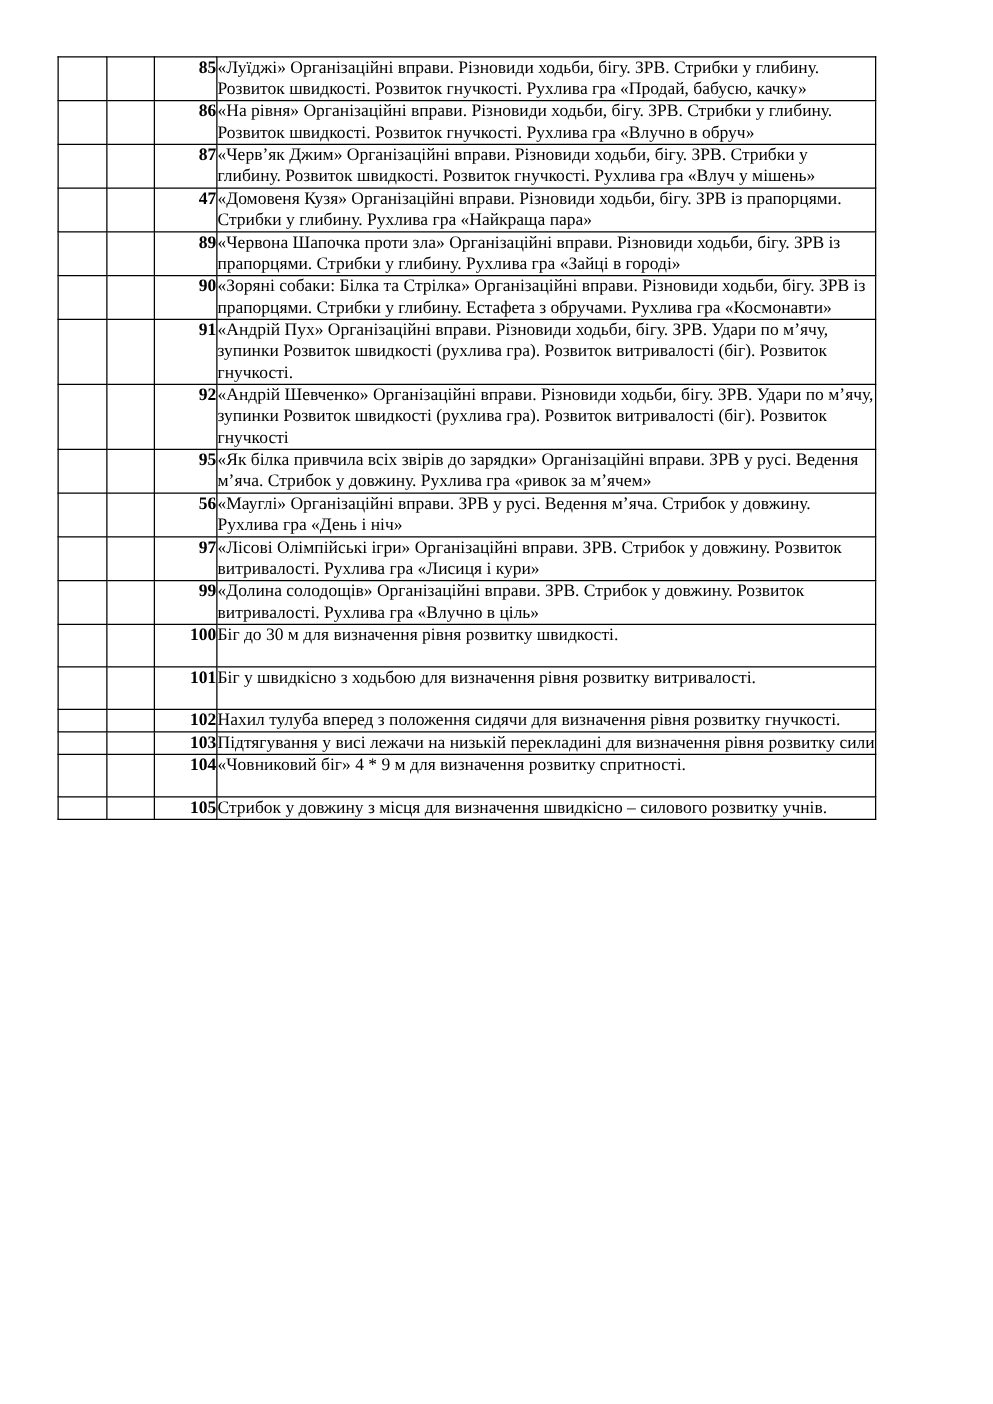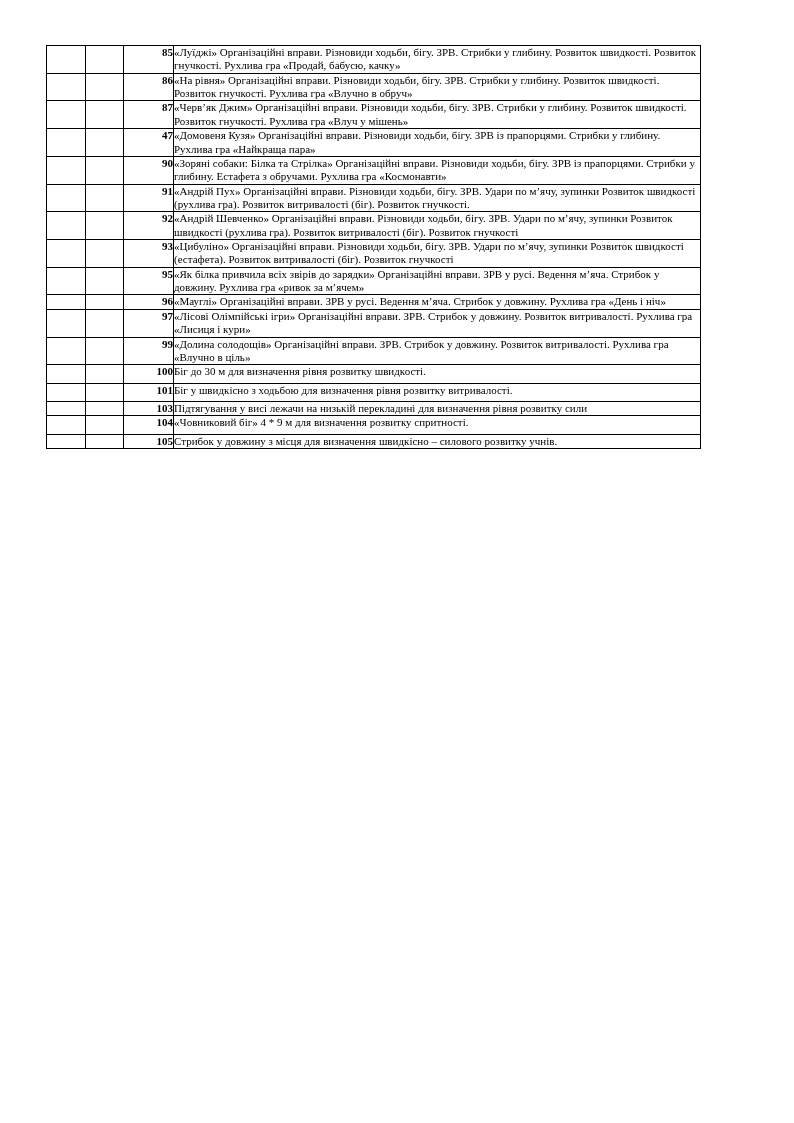--- a/index.html
+++ b/index.html
@@ -19,21 +19,21 @@
     position: relative;
     width: 794px;
     height: 1123px;
     box-sizing: border-box;
     padding: 45px 94px 0 46px;
   }
   table.plan-table {
     width: 654px;
     border-collapse: collapse;
     table-layout: fixed;
-    font-size: 11px;
+    font-size: 14px;
     line-height: 1.215;
   }
   table.plan-table td {
     border: 1px solid #000000;
     vertical-align: top;
     padding: 0;
   }
   col.c-a { width: 39px; }
   col.c-b { width: 38px; }
   col.c-c { width: 50px; }
@@ -51,21 +51,21 @@
   td.col-desc {
     text-align: left;
     padding: 1px 4px 1px 5px;
     hyphens: none;
   }
   td.col-desc .txt {
     display: block;
   }
   
   tr.tall td {
-    padding-bottom: 4px;
+    padding-bottom: 16px;
   }
 </style>
 </head>
 <body>
 
 <div class="page">
   <table class="plan-table">
     <colgroup>
       <col class="c-a">
       <col class="c-b">
@@ -101,20 +101,28 @@
           <td class="col-a"></td>
           <td class="col-b"></td>
           <td class="col-num">47</td>
           <td class="col-desc">
             <span class="txt">«Домовеня Кузя» Організаційні вправи. Різновиди ходьби, бігу. ЗРВ  із прапорцями. Стрибки у глибину. Рухлива гра «Найкраща пара»</span>
           </td>
         </tr>
         <tr>
           <td class="col-a"></td>
           <td class="col-b"></td>
+          <td class="col-num">89</td>
+          <td class="col-desc">
+            <span class="txt">«Червона Шапочка проти зла» Організаційні вправи. Різновиди ходьби, бігу. ЗРВ  із  прапорцями. Стрибки у глибину. Рухлива гра «Зайці в городі»</span>
+          </td>
+        </tr>
+        <tr>
+          <td class="col-a"></td>
+          <td class="col-b"></td>
           <td class="col-num">90</td>
           <td class="col-desc">
             <span class="txt">«Зоряні собаки: Білка та Стрілка» Організаційні вправи. Різновиди ходьби, бігу. ЗРВ  із  прапорцями. Стрибки у глибину.  Естафета з обручами. Рухлива гра «Космонавти»</span>
           </td>
         </tr>
         <tr>
           <td class="col-a"></td>
           <td class="col-b"></td>
           <td class="col-num">91</td>
           <td class="col-desc">
@@ -125,37 +133,29 @@
           <td class="col-a"></td>
           <td class="col-b"></td>
           <td class="col-num">92</td>
           <td class="col-desc">
             <span class="txt">«Андрій Шевченко» Організаційні вправи. Різновиди ходьби, бігу. ЗРВ. Удари по м’ячу, зупинки Розвиток швидкості (рухлива гра). Розвиток витривалості (біг). Розвиток гнучкості</span>
           </td>
         </tr>
         <tr>
           <td class="col-a"></td>
           <td class="col-b"></td>
-          <td class="col-num">93</td>
-          <td class="col-desc">
-            <span class="txt">«Цибуліно» Організаційні вправи. Різновиди ходьби, бігу. ЗРВ. Удари по м’ячу, зупинки Розвиток швидкості (естафета). Розвиток витривалості (біг). Розвиток гнучкості</span>
-          </td>
-        </tr>
-        <tr>
-          <td class="col-a"></td>
-          <td class="col-b"></td>
           <td class="col-num">95</td>
           <td class="col-desc">
             <span class="txt">«Як білка привчила всіх звірів до зарядки» Організаційні вправи. ЗРВ у русі. Ведення м’яча. Стрибок у довжину.  Рухлива гра «ривок за м’ячем»</span>
           </td>
         </tr>
         <tr>
           <td class="col-a"></td>
           <td class="col-b"></td>
-          <td class="col-num">96</td>
+          <td class="col-num">56</td>
           <td class="col-desc">
             <span class="txt">«Мауглі» Організаційні вправи. ЗРВ у русі. Ведення м’яча. Стрибок у довжину.  Рухлива гра «День і ніч»</span>
           </td>
         </tr>
         <tr>
           <td class="col-a"></td>
           <td class="col-b"></td>
           <td class="col-num">97</td>
           <td class="col-desc">
             <span class="txt">«Лісові Олімпійські ігри» Організаційні вправи. ЗРВ. Стрибок у довжину. Розвиток витривалості. Рухлива гра «Лисиця і кури»</span>
@@ -176,20 +176,28 @@
           <td class="col-desc">
             <span class="txt">Біг до 30 м для визначення рівня розвитку швидкості.</span>
           </td>
         </tr>
         <tr class="tall">
           <td class="col-a"></td>
           <td class="col-b"></td>
           <td class="col-num">101</td>
           <td class="col-desc">
             <span class="txt">Біг у швидкісно з ходьбою для визначення рівня розвитку витривалості.</span>
+          </td>
+        </tr>
+        <tr>
+          <td class="col-a"></td>
+          <td class="col-b"></td>
+          <td class="col-num">102</td>
+          <td class="col-desc">
+            <span class="txt">Нахил тулуба вперед з положення сидячи для визначення рівня розвитку гнучкості.</span>
           </td>
         </tr>
         <tr>
           <td class="col-a"></td>
           <td class="col-b"></td>
           <td class="col-num">103</td>
           <td class="col-desc">
             <span class="txt">Підтягування у висі лежачи на низькій перекладині для визначення рівня розвитку сили</span>
           </td>
         </tr>

